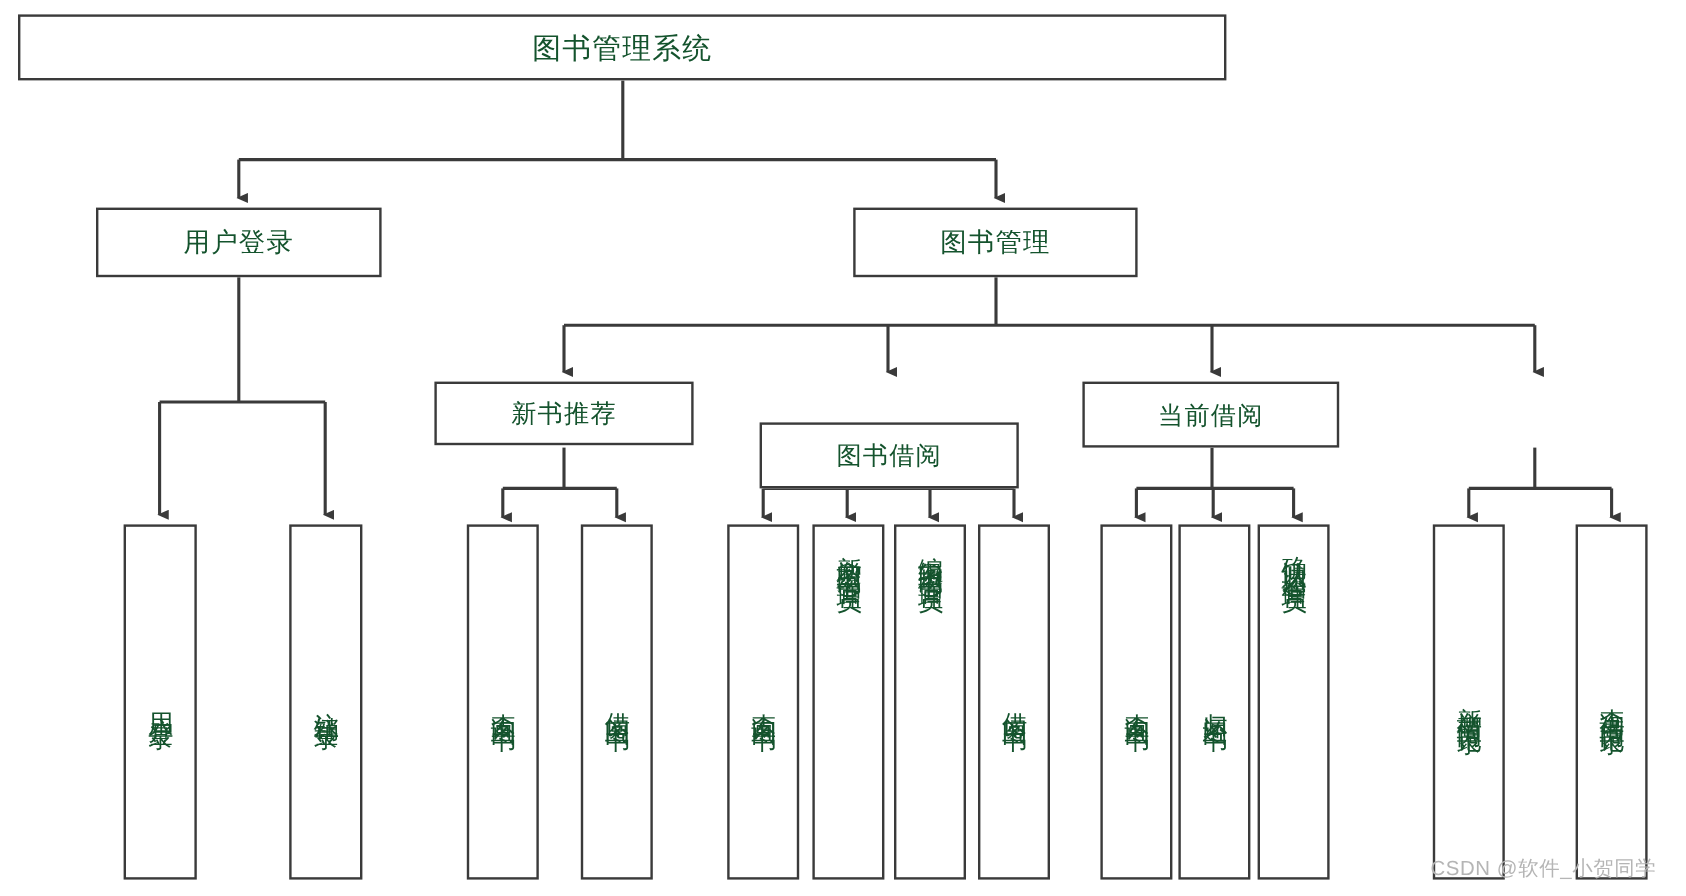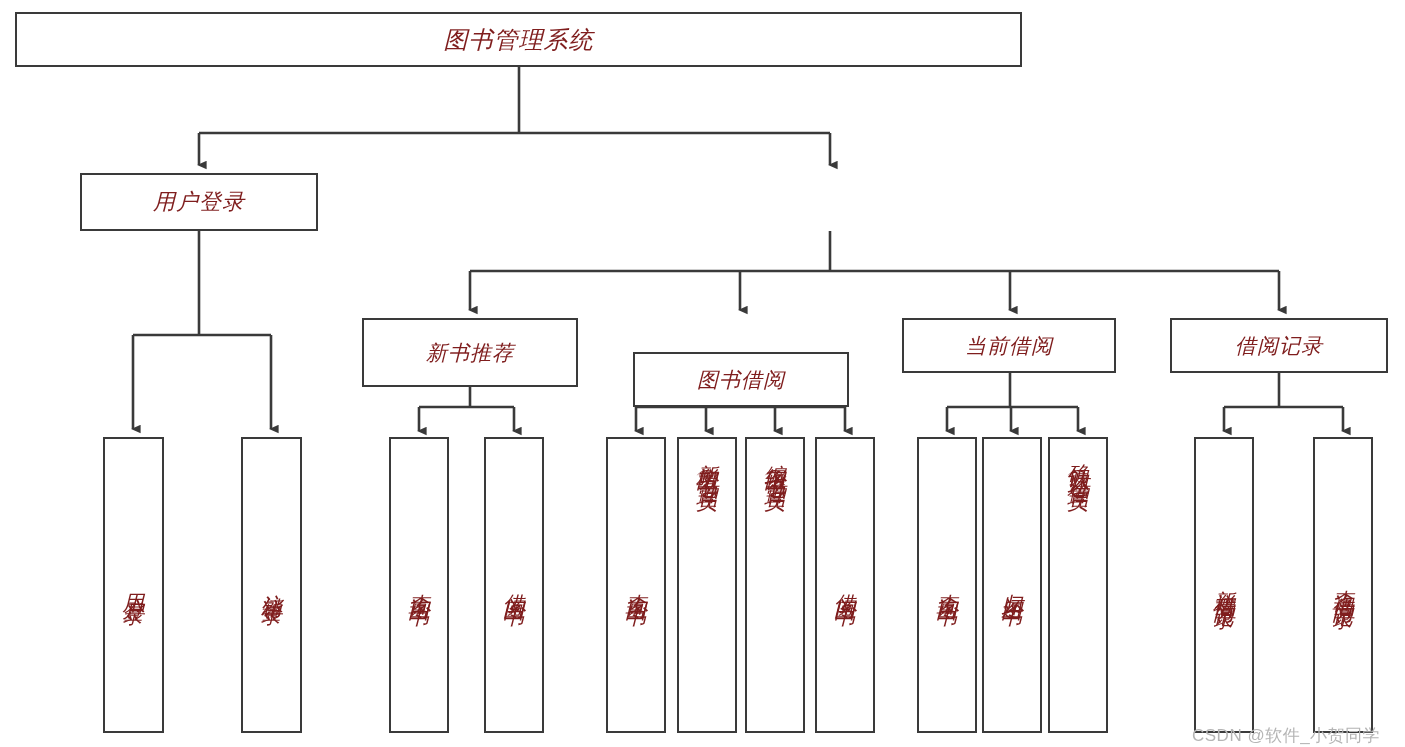--- a/index.html
+++ b/index.html
@@ -27,23 +27,22 @@
     pointer-events: none;
   }
   .node {
     position: absolute;
     box-sizing: border-box;
     border: 2px solid #3a3a3a;
     background: #ffffff;
     display: flex;
     align-items: center;
     justify-content: center;
-    color: #7f1d1d;
+    color: #14532d;
     overflow: hidden;
-    font-style: italic;
   }
   .node.root {
     font-size: 24px;
     letter-spacing: 1px;
   }
   .node.level2 {
     font-size: 22px;
     letter-spacing: 1px;
   }
   .node.level3 {
@@ -69,21 +68,20 @@
     white-space: nowrap;
   }
   #watermark {
     position: absolute;
     left: 1192px;
     top: 712px;
     font-size: 17px;
     color: #b5b5b5;
     white-space: nowrap;
     letter-spacing: 0.5px;
-    margin-top: 12px;
   }
 </style>
 </head>
 <body>
 
 <div id="diagram-root">
 
   <svg id="edge-layer" viewBox="0 0 1405 747" width="1405" height="747" xmlns="http://www.w3.org/2000/svg">
     <defs>
       <marker id="arrowhead" markerWidth="10" markerHeight="10" refX="4.2" refY="7.6" orient="auto" markerUnits="userSpaceOnUse">
@@ -135,33 +133,33 @@
     </g>
   </svg>
 
   <div class="node root" style="left:15px; top:12px; width:1007px; height:55px;">
     <span>图书管理系统</span>
   </div>
 
   <div class="node level2" style="left:80px; top:173px; width:238px; height:58px;">
     <span>用户登录</span>
   </div>
-
-  <div class="node level3" style="left:362px; top:318px; width:216px; height:69px;">
+  <div class="node level2" style="left:711px; top:173px; width:237px; height:58px;">
+    <span>图书管理</span>
+  </div>
+
+  <div class="node level3" style="left:362px; top:318px; width:216px; height:53px;">
     <span>新书推荐</span>
   </div>
   <div class="node level3" style="left:633px; top:318px; width:216px; height:55px;margin-top:34px;">
     <span>图书借阅</span>
   </div>
   <div class="node level3" style="left:902px; top:318px; width:214px; height:55px;">
     <span>当前借阅</span>
   </div>
-  <div class="node level3" style="left:1170px; top:318px; width:218px; height:55px;">
-    <span>借阅记录</span>
-  </div>
 
   <div class="node leaf centered" style="left:103px; top:437px; width:61px; height:296px;">
     <span class="vtext">用户登录</span>
   </div>
   <div class="node leaf centered" style="left:241px; top:437px; width:61px; height:296px;">
     <span class="vtext">注销登录</span>
   </div>
 
   <div class="node leaf centered" style="left:389px; top:437px; width:60px; height:296px;">
     <span class="vtext">查询图书</span>

